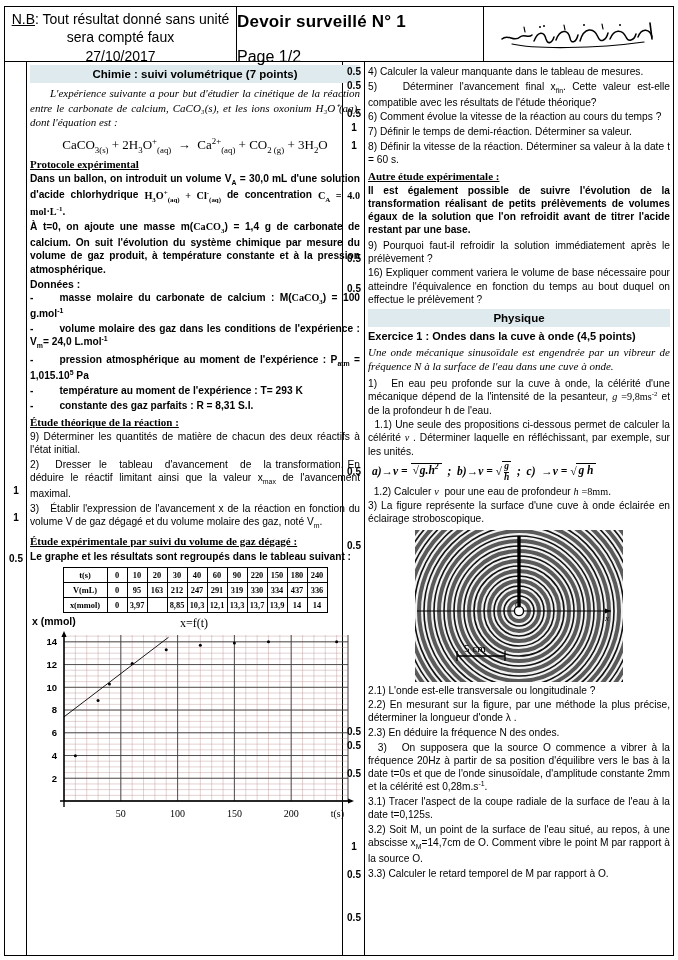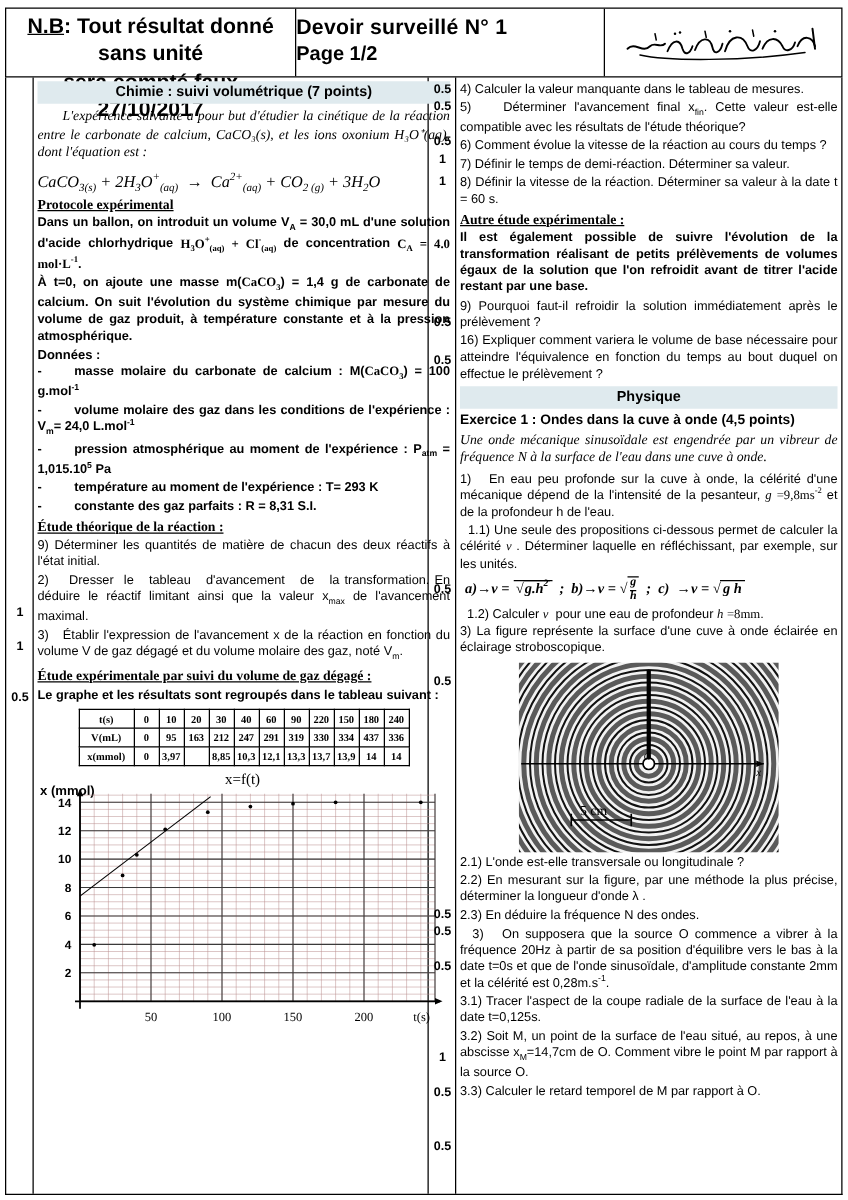--- a/index.html
+++ b/index.html
@@ -9,25 +9,25 @@
     background:#ffffff;
     font-family:"Liberation Sans", sans-serif;
     color:#000;
     overflow:hidden;
   }
   .page { width:678px; height:960px; padding:6px 4px 4px 4px; position:relative; }
 
   
   .header { display:flex; border:1.6px solid #000; height:56px; }
   .hdr-nb { width:232px; border-right:1.6px solid #000; text-align:center;
-            padding:3px 4px 0 4px; font-size:17px; line-height:1.32; font-weight:700; }
+            padding:3px 4px 0 4px; font-size:14px; line-height:1.32; font-weight:400; }
   .hdr-nb .nb { text-decoration:underline; }
   .hdr-title { flex:1; text-align:left; padding-top:5px; }
   .hdr-title .t1 { font-size:17px; font-weight:bold; letter-spacing:.2px; }
-  .hdr-title .t2 { font-size:16px; font-weight:bold; margin-top:3px; }
+  .hdr-title .t2 { font-size:16px; font-weight:normal; margin-top:16px; }
   .hdr-ar { width:190px; border-left:1.6px solid #000; display:flex;
             align-items:center; justify-content:center; }
   .hdr-ar svg { display:block; }
 
   
   .body { display:flex; border:1.6px solid #000; border-top:none; height:894px; }
   .col { display:flex; height:100%; }
   .col-left  { width:338px; border-right:1.6px solid #000; }
   .col-right { width:332px; }
   .marks { width:22px; border-right:1.2px solid #000; flex:none; position:relative; }
@@ -38,41 +38,41 @@
 
   
   .band { background:#dfeaee; text-align:center; font-weight:bold;
           font-size:11.5px; padding:3px 0; margin:3px 0 2px 0; }
   .p  { font-size:10.2px; line-height:1.29; text-align:justify; margin:2px 0; font-weight:600; }
   .pi { font-size:11px; line-height:1.32; text-align:justify; margin:3px 0;
         font-family:"Liberation Serif", serif; font-style:italic; }
   .h  { font-weight:bold; text-decoration:underline; font-size:11px; margin:4px 0 2px 0;
         font-family:"Liberation Serif", serif; }
   .hs { font-weight:bold; font-size:10.4px; margin:3px 0 1px 0; }
-  .eq { text-align:left; font-family:"Liberation Serif", serif; font-size:13px;
-        margin:6px 0 4px 0;font-style:italic; }
+  .eq { text-align:center; font-family:"Liberation Serif", serif; font-size:13px;
+        margin:6px 0 4px 0; }
   .li { font-size:10.2px; line-height:1.29; text-align:justify; margin:1.5px 0;
         font-weight:400; }
   .dash { font-size:10.2px; line-height:1.29; text-align:justify; margin:1.5px 0;
           font-weight:600; text-indent:0; }
   .dash .b { display:inline-block; width:26px; }
   sub { font-size:.68em; } sup { font-size:.68em; }
   .serif { font-family:"Liberation Serif", serif; }
 
   
   table.dt { border-collapse:collapse; margin:4px auto 2px auto; }
   table.dt td { border:1px solid #000; font-size:8.4px; font-weight:bold;
                 text-align:center; padding:2.5px 1px; min-width:20px;
                 font-family:"Liberation Serif", serif; }
   table.dt td.lab { min-width:44px; }
   table.dt td.blank { }
 
   
   .graph { position:relative; width:330px; height:212px; margin-top:2px; }
-  .graph .ylab { position:absolute; left:2px; top:12px; font-size:10.5px; font-weight:bold; }
+  .graph .ylab { position:absolute; left:2px; top:0px; font-size:10.5px; font-weight:bold; }
   .graph .flab { position:absolute; left:150px; top:1px; font-size:12px;
                  font-family:"Liberation Serif", serif; }
   .graph svg { position:absolute; left:0; top:14px; }
 
   
   .wavewrap { display:flex; justify-content:center; margin:4px 0 2px 0; }
   .wavewrap svg { display:block; border:0; }
 </style>
 </head>
 <body>

